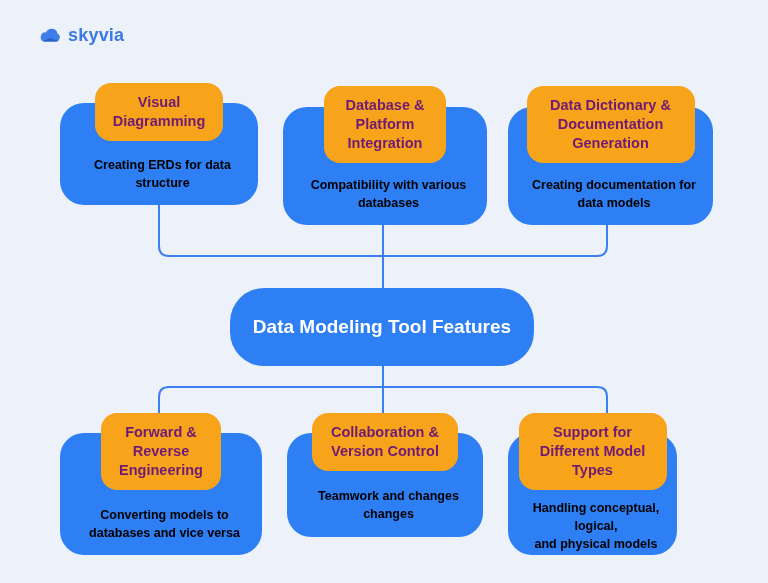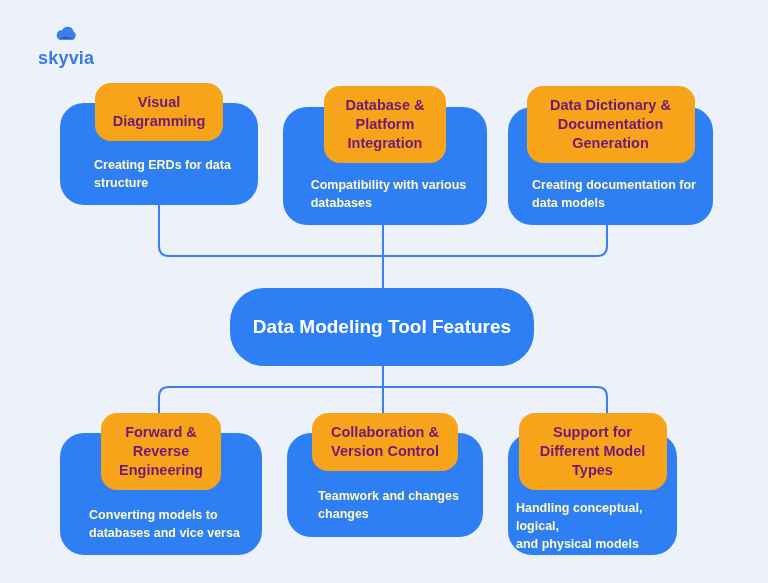--- a/index.html
+++ b/index.html
@@ -8,21 +8,21 @@
     font-family: "Liberation Sans", sans-serif;
     background: var(--bg, #EDF1FA);
     position: relative;
     overflow: hidden;
   }
   .stage { position: absolute; inset: 0; }
 
   
   .logo {
     position: absolute; left: 38px; top: 25px;
-    display: flex; align-items: center; gap: 6px; flex-direction: column;
+    display: flex; align-items: center; gap: 6px;
   }
   .logo svg { width: 24px; height: 17px; display: block; }
   .logo .brand-text {
     color: var(--logo, #3B79E3);
     font-size: 18px; font-weight: 600; letter-spacing: 0.2px;
   }
 
   
   .connectors { position: absolute; inset: 0; width: 768px; height: 583px; }
   .connectors path { fill: none; stroke: var(--line, #3B7FF0); stroke-width: 2; }
@@ -39,21 +39,22 @@
     border-radius: 16px;
     display: flex; align-items: center; justify-content: center;
     text-align: center;
     color: #701a75; font-weight: 700; font-size: 14.5px; line-height: 19px;
     white-space: pre-line;
     padding: 10px 6px;
   }
   .card .desc {
     position: absolute; left: 8px; right: 1px; bottom: 0;
     display: flex; align-items: center; justify-content: center;
-    color: #fef9c3; font-weight: 700; font-size: 12.5px; line-height: 18px;
+    text-align: center;
+    color: #000000; font-weight: 700; font-size: 12.5px; line-height: 18px;
     white-space: pre-line;
   }
 
   
   .f0 { left: 60px;  top: 103px; width: 198px; height: 102px; }
   .f0 .label { top: -20px; width: 128px; }
   .f0 .desc  { top: 39px; }
 
   .f1 { left: 283px; top: 107px; width: 204px; height: 118px; padding-left: 28px; }
   .f1 .label { top: -21px; width: 122px; }

